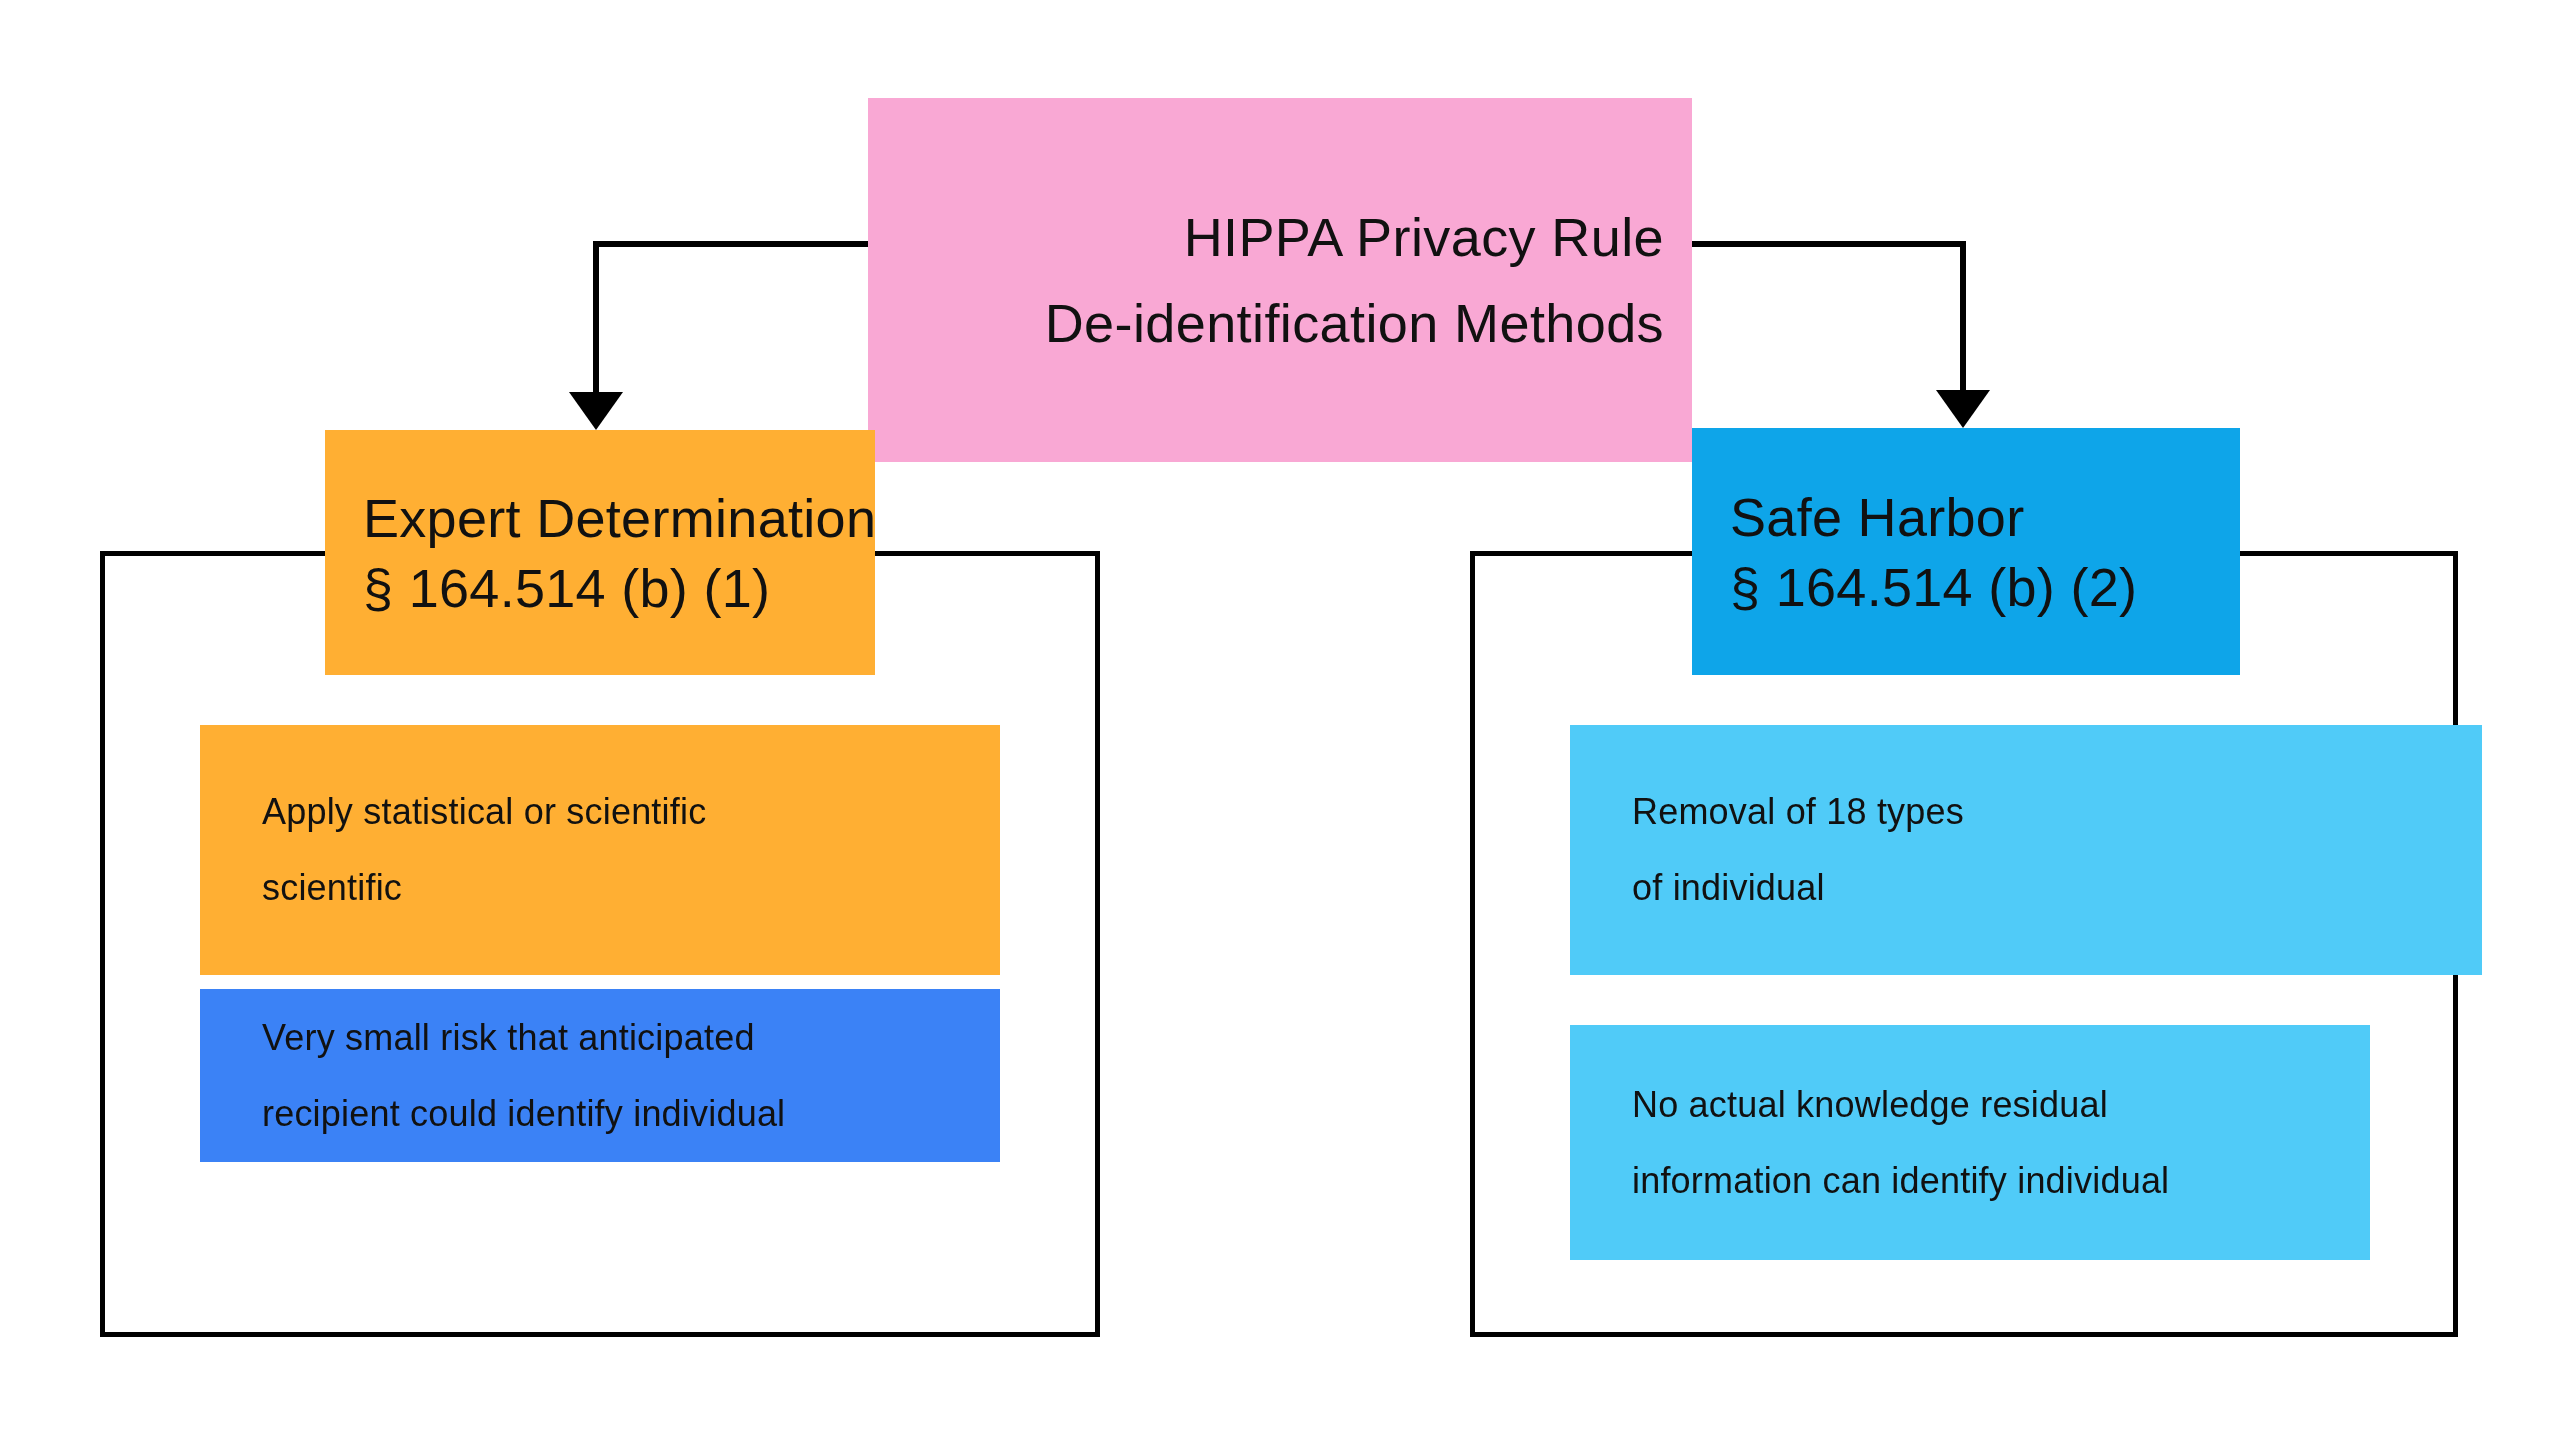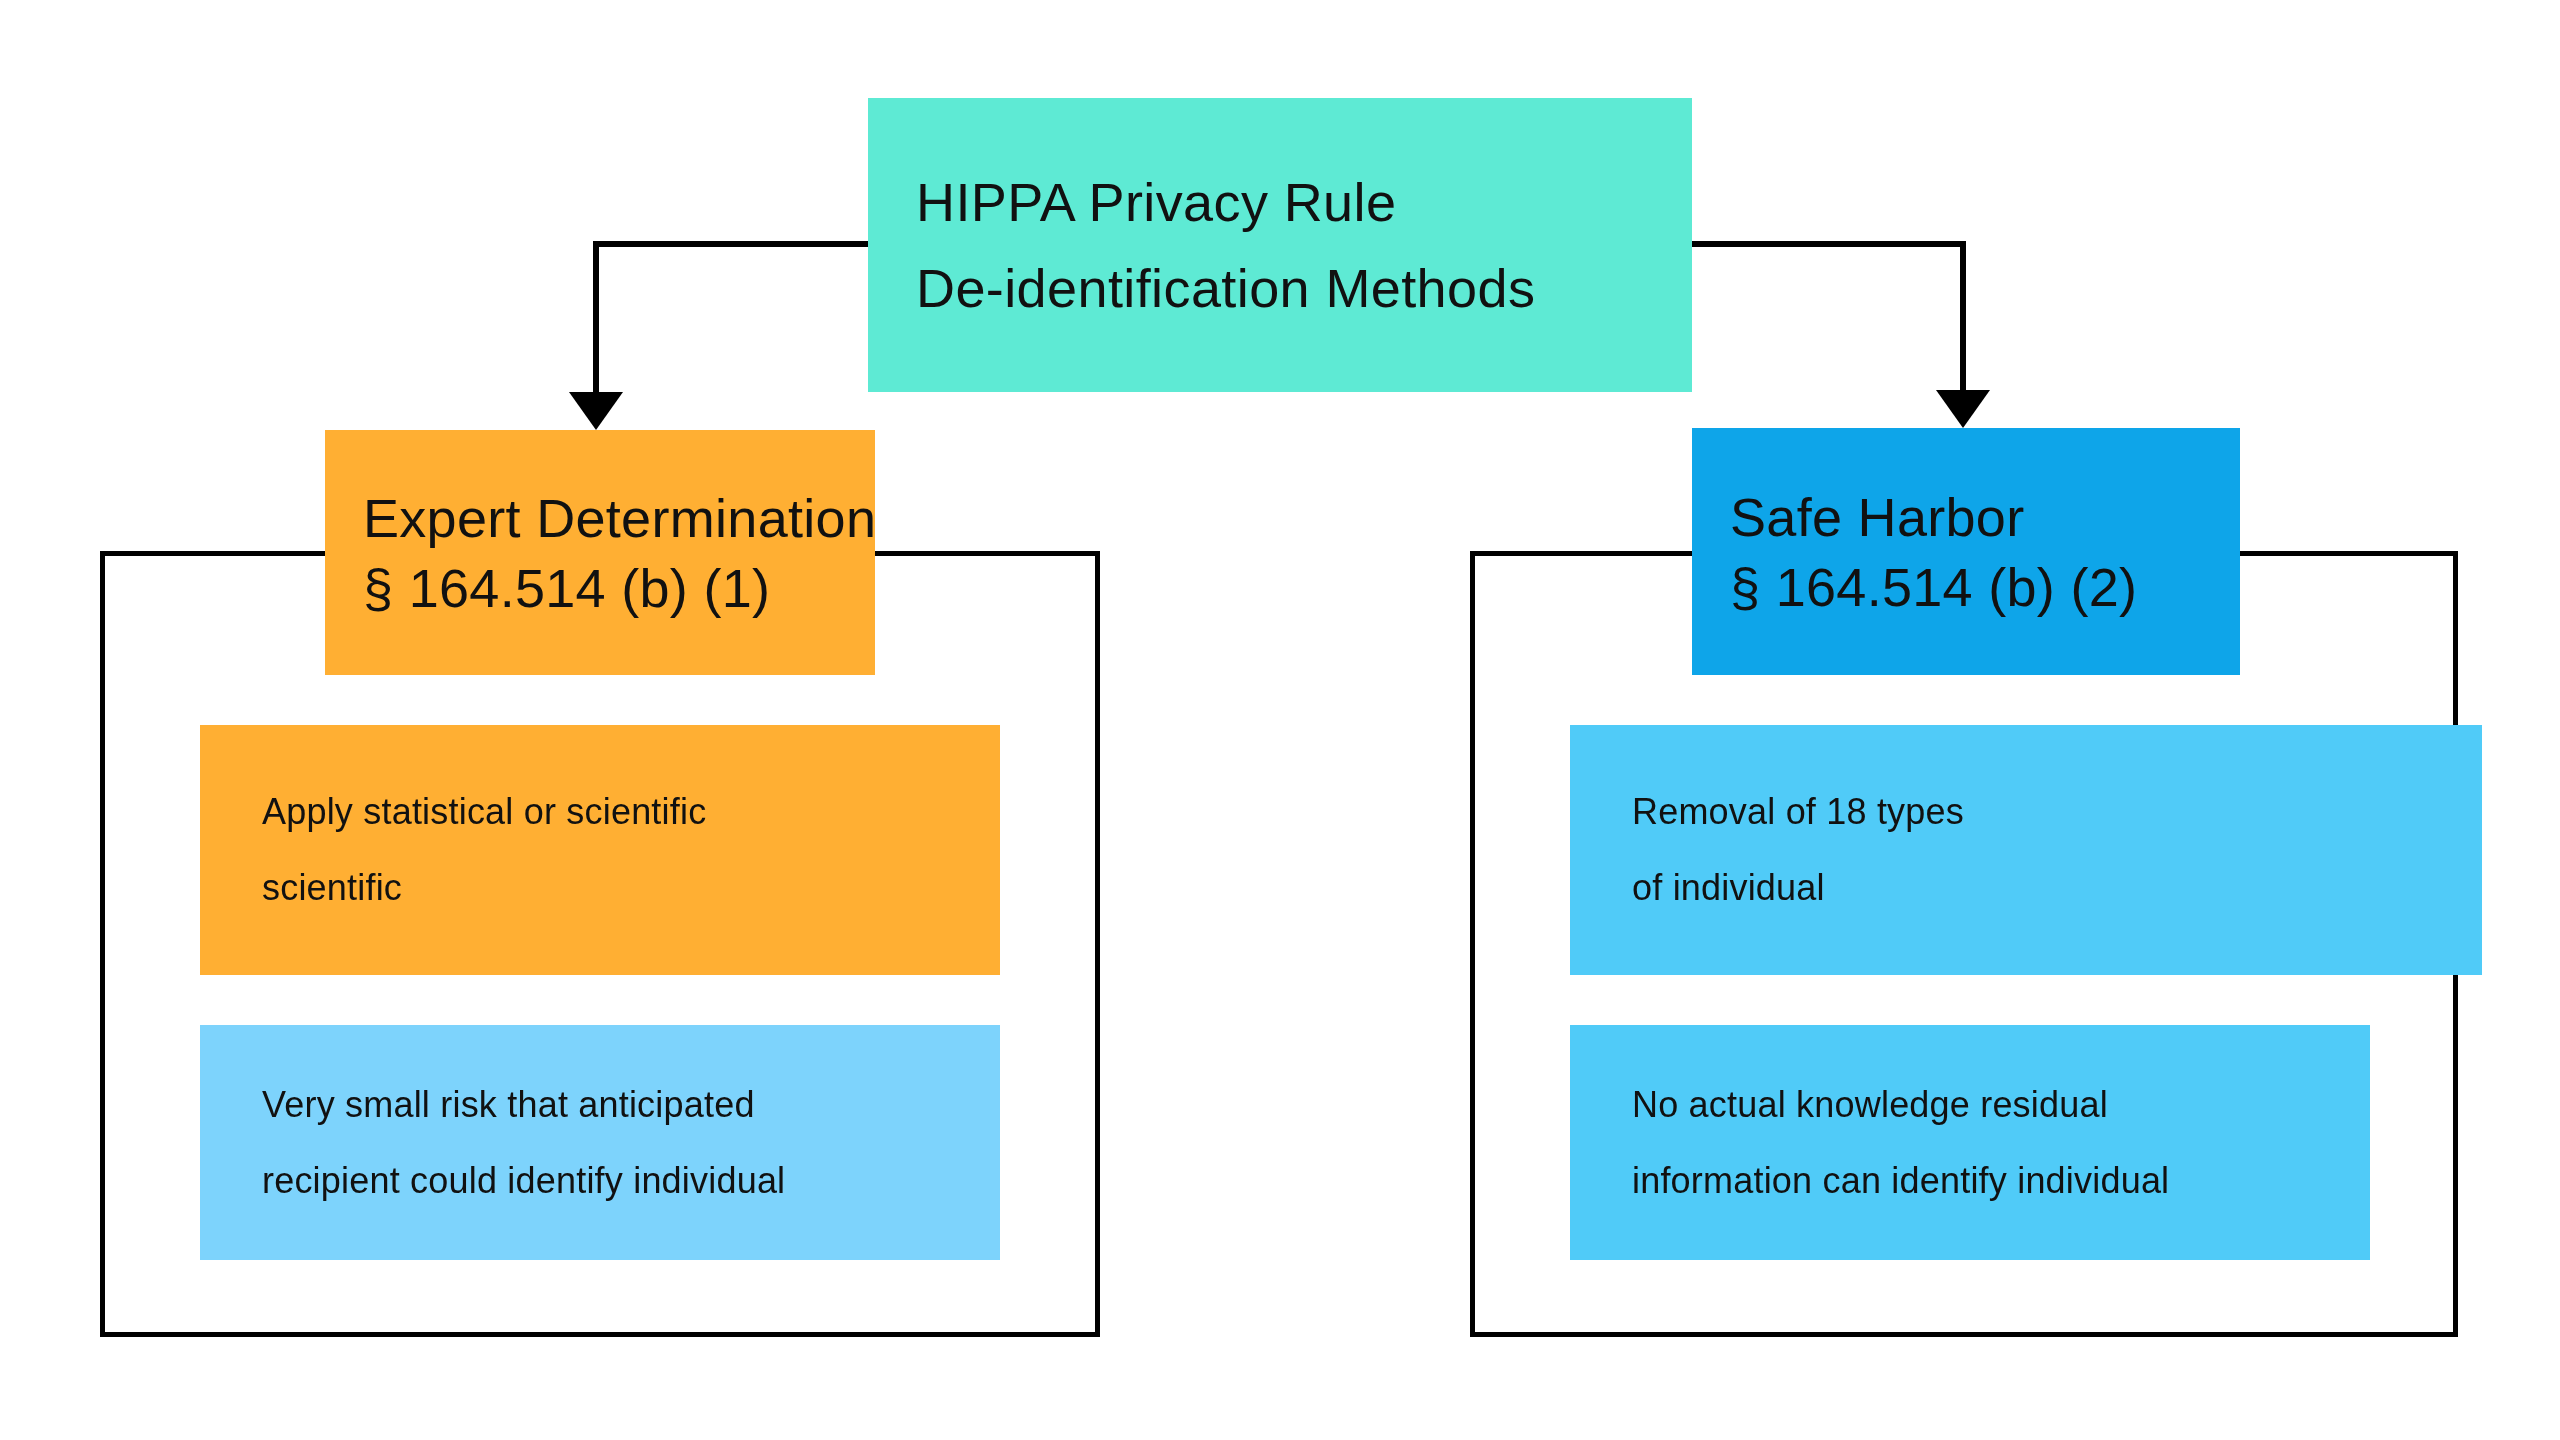--- a/index.html
+++ b/index.html
@@ -52,23 +52,23 @@
   }
   .node .line {
     display: block;
     white-space: pre;
   }
 
   #root-node {
     left: 868px;
     top: 98px;
     width: 824px;
-    height: 294px;
-    background: #5eead4;
-    align-items: flex-start;
+    height: 364px;
+    background: #f9a8d4;
+    align-items: flex-end;
     padding-left: 48px;
     padding-right: 28px;
   }
   #root-node .line {
     font-size: 54px;
     line-height: 86px;
     letter-spacing: 0.4px;
     font-weight: 400;
   }
 
@@ -103,21 +103,21 @@
     align-items: flex-start;
     padding-left: 62px;
     padding-right: 40px;
   }
   .detail .line {
     font-size: 36px;
     line-height: 76px;
     letter-spacing: 0.2px;
   }
   #detail-l1 { left: 200px;  top: 725px;  width: 800px; height: 250px; background: #ffaf33; }
-  #detail-l2 { left: 200px;  top: 1025px; width: 800px; height: 235px; background: #7dd3fc; }
+  #detail-l2 { left: 200px;  top: 989px; width: 800px; height: 173px; background: #3b82f6; }
   #detail-r1 { left: 1570px; top: 725px;  width: 912px; height: 250px; background: #50cbf8; }
   #detail-r2 { left: 1570px; top: 1025px; width: 800px; height: 235px; background: #50cbf8; }
 </style>
 </head>
 <body>
 
 <div id="stage">
 
   <svg id="connectors" viewBox="0 0 2560 1440" width="2560" height="1440" xmlns="http://www.w3.org/2000/svg">
 

